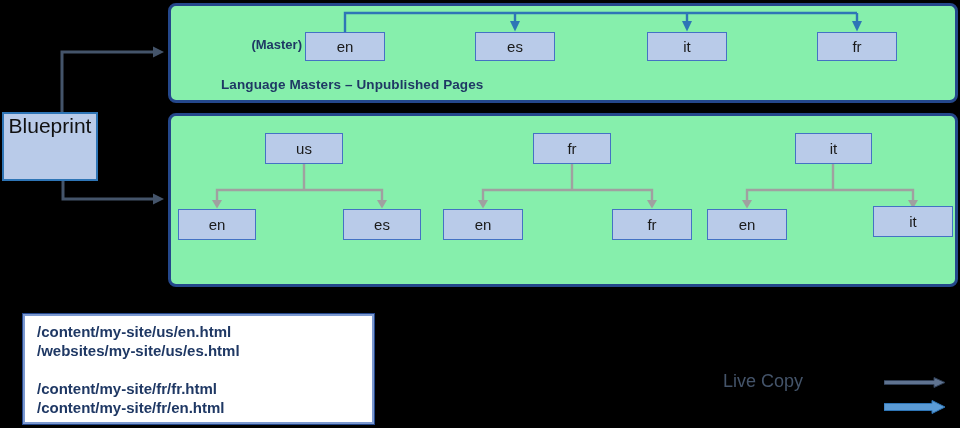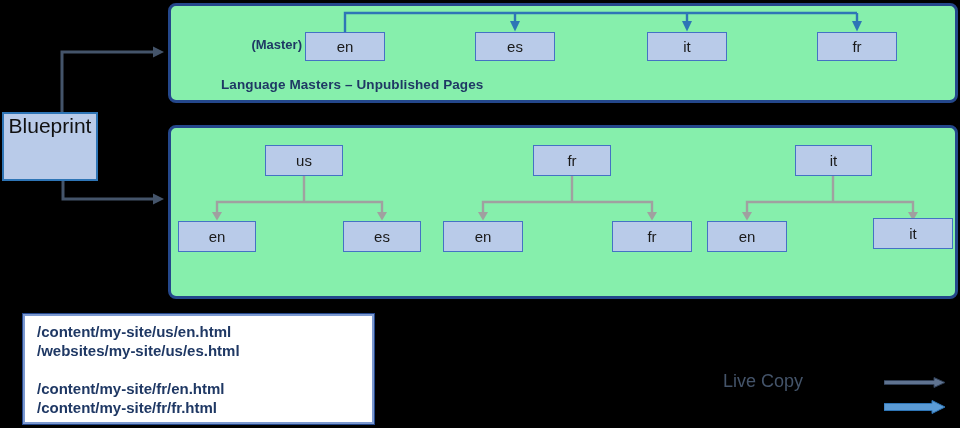--- a/index.html
+++ b/index.html
@@ -8,21 +8,21 @@
     position:relative; width:960px; height:428px;
     background:var(--background); overflow:hidden;
   }
   .abs { position:absolute; }
   .panel {
     position:absolute; background:#86efac;
     border:3px solid var(--panel-border); border-radius:8px;
     box-sizing:border-box;
   }
   #panel-masters   { left:168px; top:3px;   width:790px; height:100px; }
-  #panel-countries { left:168px; top:125px; width:790px; height:174px; }
+  #panel-countries { left:168px; top:113px; width:790px; height:174px; }
   .panel > svg { position:absolute; left:0; top:0; }
   .lang-box {
     position:absolute; width:80px; height:29px; box-sizing:border-box;
     background:var(--box-fill); border:1.6px solid var(--box-border);
     display:flex; align-items:center; justify-content:center;
     font-size:15px; color:#1a1a1a;
   }
   .tree-box { height:31px; }
   .panel-title {
     position:absolute; left:6px; font-size:13.5px; font-weight:bold;
@@ -120,22 +120,22 @@
     <div class="lang-box tree-box" style="left:624px;top:17px;width:77px">it</div>
     <div class="lang-box tree-box" style="left:536px;top:93px">en</div>
     <div class="lang-box tree-box" style="left:702px;top:90px">it</div>
 
   </div>
 
   <div id="paths-box">
     <div class="path-line">/content/my-site/us/en.html</div>
     <div class="path-line">/websites/my-site/us/es.html</div>
     <div class="path-line"></div>
+    <div class="path-line">/content/my-site/fr/fr.html</div>
     <div class="path-line">/content/my-site/fr/en.html</div>
-    <div class="path-line">/content/my-site/fr/fr.html</div>
   </div>
 
   <div class="legend-label" style="top:371px">Live Copy</div>
   <svg class="abs" style="left:884px;top:376px" width="62" height="13" viewBox="0 0 62 13">
     <polygon points="0,4.5 50,4.5 50,1.5 61,6.5 50,11.5 50,8.5 0,8.5" style="fill:var(--live-arrow); stroke:var(--live-arrow-edge)" stroke-width="1"></polygon>
   </svg>
 
   <svg class="abs" style="left:884px;top:400px" width="62" height="14" viewBox="0 0 62 14">
     <polygon points="0,3.5 48,3.5 48,0.5 61,7 48,13.5 48,10.5 0,10.5" style="fill:var(--language-arrow); stroke:var(--language-arrow-edge)" stroke-width="1"></polygon>
   </svg>

